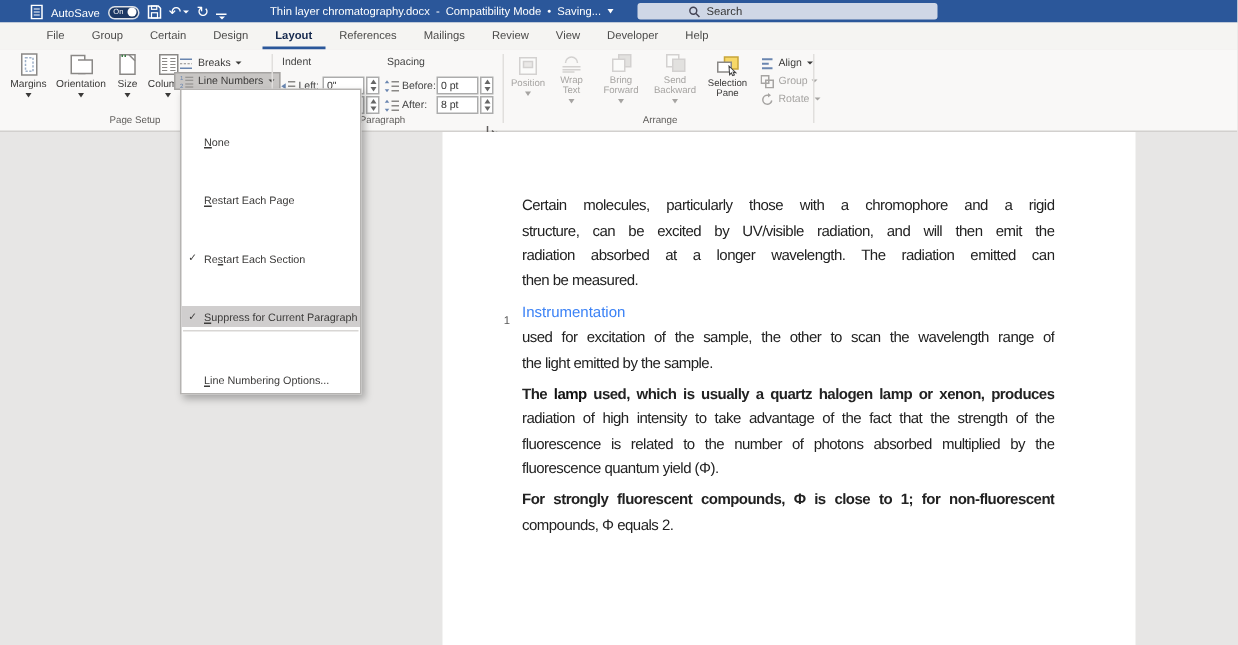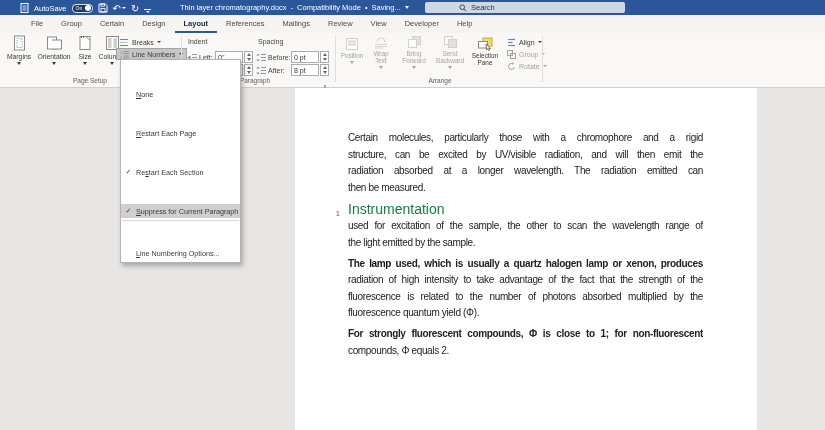--- a/index.html
+++ b/index.html
@@ -60,21 +60,21 @@
   
   .docarea { position:absolute; left:10px; top:88px; width:825px; height:342px; background:#e7e6e5; }
   .page { position:absolute; left:285px; top:0; width:462px; height:342px; background:#fff; padding:42px 54px 0 53px; }
   .bodytext { font-size:10px; letter-spacing:-0.35px; color:#222; line-height:16.6px; }
   .dline { position:relative; height:16.6px; overflow:hidden; }
   .jl { text-align:justify; text-align-last:justify; }
   .dline b { color:#111; }
   .numrow { position:relative; }
   .lnum { position:absolute; left:-26px; top:3.5px; width:18px; text-align:right; font-size:7.5px; color:#595959; letter-spacing:0; }
   .hrow { height:18px; margin-top:4px; overflow:visible; }
-  .hrow .htext { font-size:14px; letter-spacing:0; color:#15803d; line-height:18px; }
+  .hrow .htext { font-size:10px; letter-spacing:0; color:#3b82f6; line-height:18px; }
   .hrow .lnum { top:6px; }
   .pgap { margin-top:4px;font-weight:bold; }
 </style>
 </head>
 <body>
 
 <div class="titlebar">
   <div class="qat">
     <span class="qat-glyph">
       <svg width="9" height="10" viewBox="0 0 9 10">

